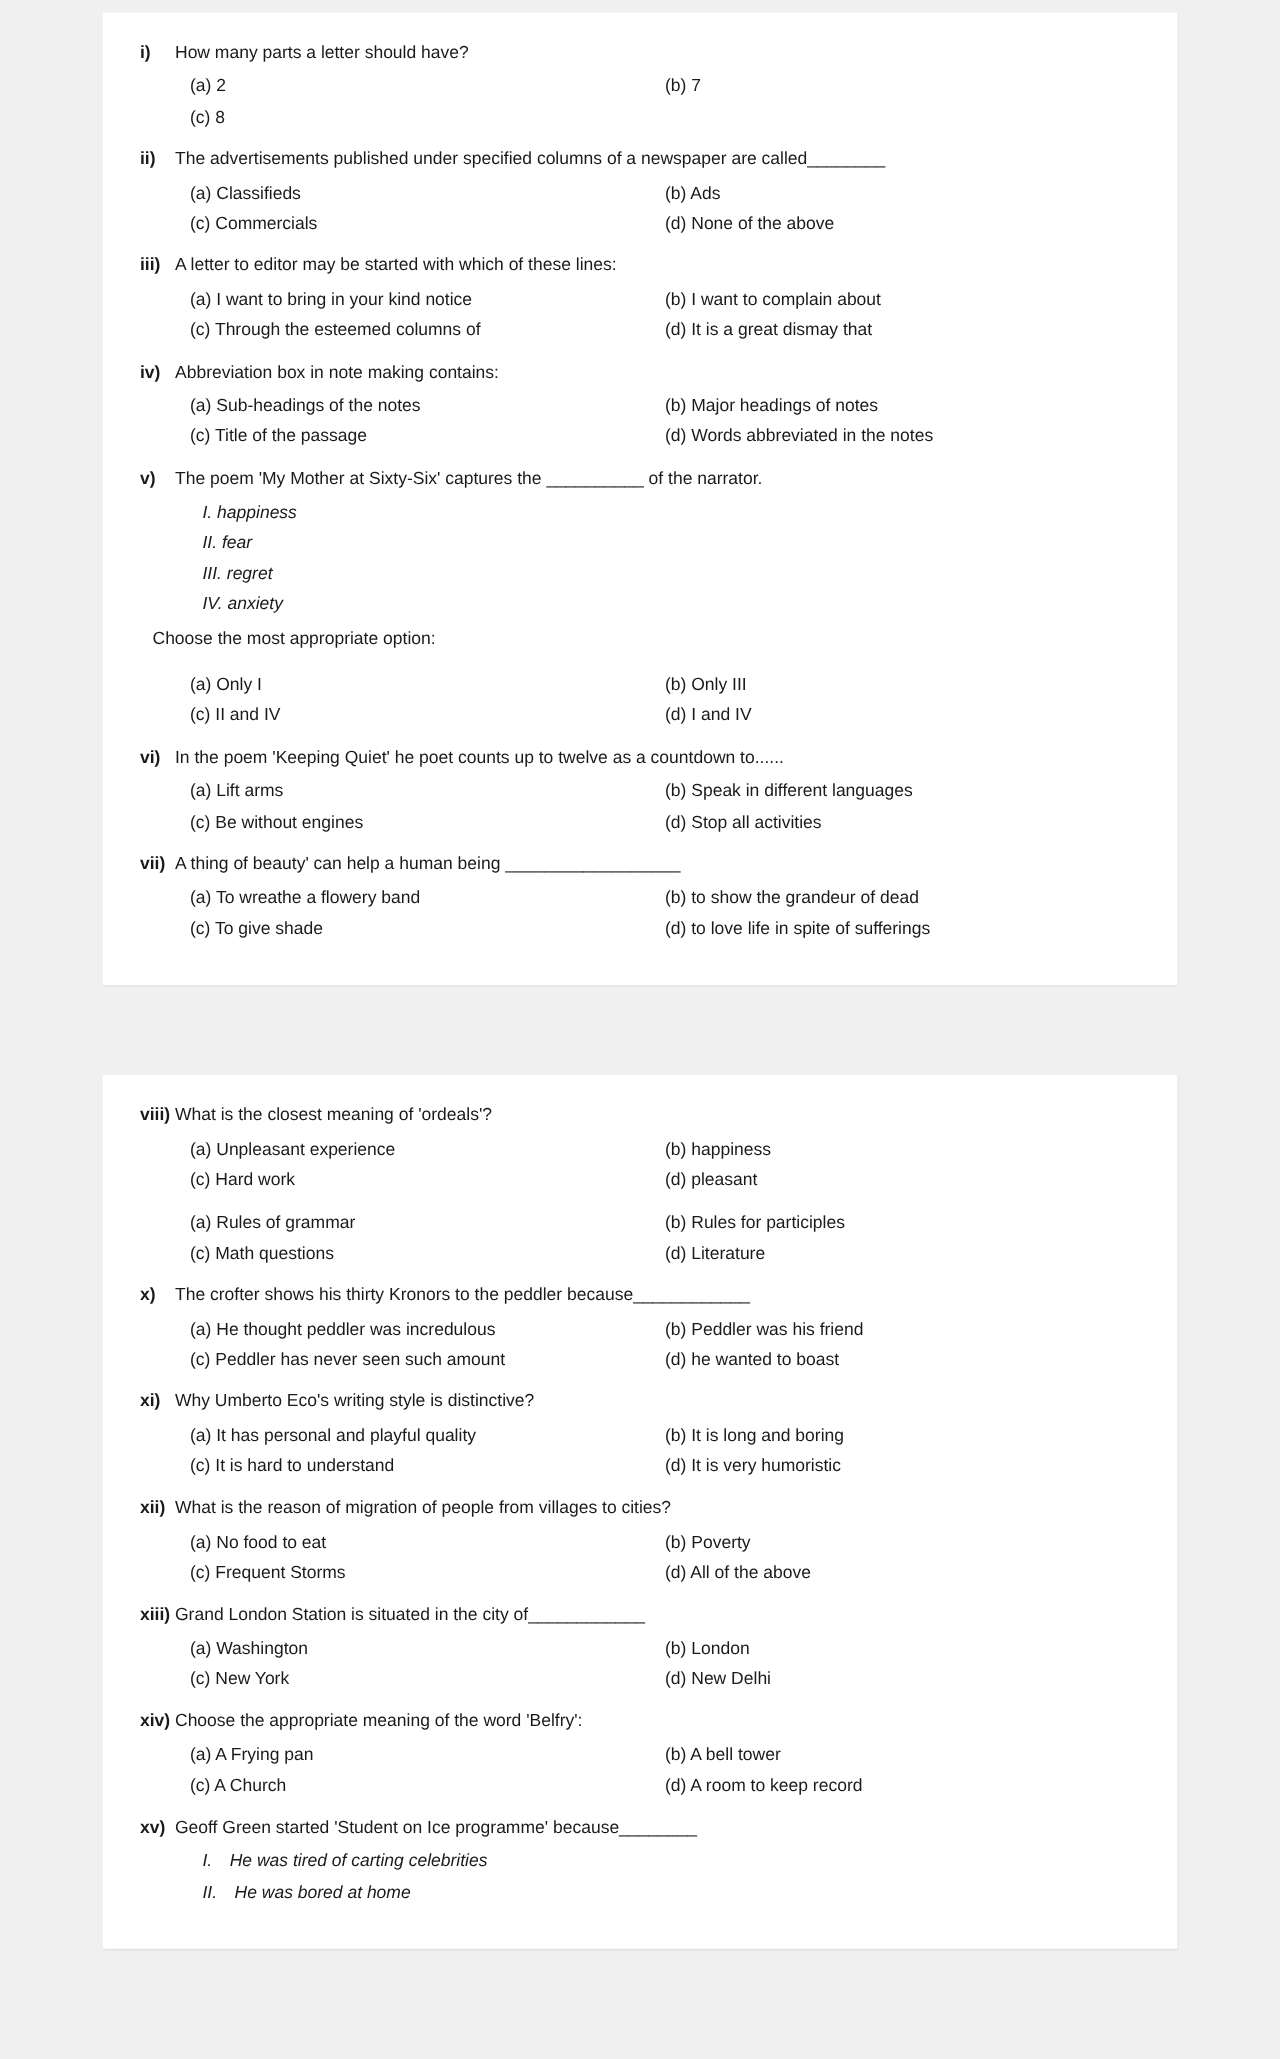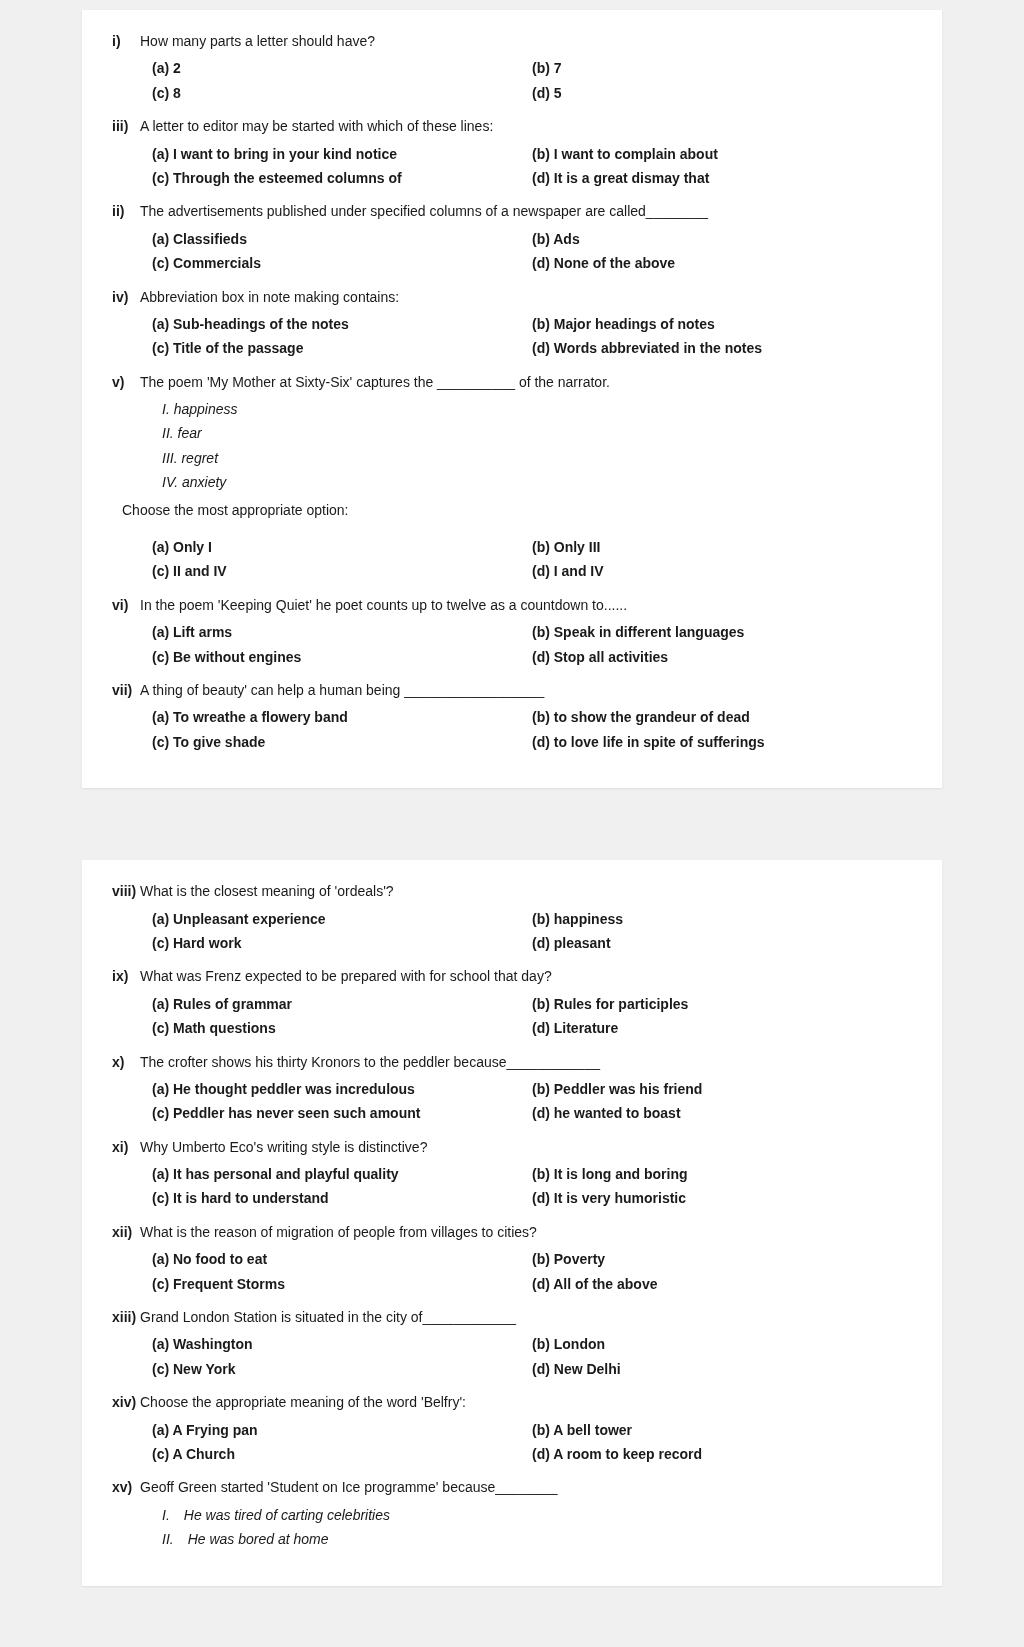--- a/index.html
+++ b/index.html
@@ -51,21 +51,20 @@
       flex: 1;
     }
     .options-grid {
       display: grid;
       grid-template-columns: 1fr 1fr;
       margin-left: 40px;
       margin-top: 2px;
     }
     .option {
       padding: 1px 0;
-      font-weight: bold;
     }
     .list-options {
       margin-left: 50px;
       margin-top: 2px;
     }
     .list-options .list-item {
       padding: 1px 0;
       font-style: italic;
     }
     .choose-line {
@@ -83,47 +82,46 @@
 
     <div class="question-block">
       <div class="question-line">
         <span class="q-num">i)</span>
         <span class="q-text">How many parts a letter should have?</span>
       </div>
       <div class="options-grid">
         <span class="option">(a) 2</span>
         <span class="option">(b) 7</span>
         <span class="option">(c) 8</span>
-        <span class="option">(d) 5</span>
+      </div>
+    </div>
+
+    <div class="question-block">
+      <div class="question-line">
+        <span class="q-num">ii)</span>
+        <span class="q-text">The advertisements published under specified columns of a newspaper are called________</span>
+      </div>
+      <div class="options-grid">
+        <span class="option">(a) Classifieds</span>
+        <span class="option">(b) Ads</span>
+        <span class="option">(c) Commercials</span>
+        <span class="option">(d) None of the above</span>
       </div>
     </div>
 
     <div class="question-block">
       <div class="question-line">
         <span class="q-num">iii)</span>
         <span class="q-text">A letter to editor may be started with which of these lines:</span>
       </div>
       <div class="options-grid">
         <span class="option">(a) I want to bring in your kind notice</span>
         <span class="option">(b) I want to complain about</span>
         <span class="option">(c) Through the esteemed columns of</span>
         <span class="option">(d) It is a great dismay that</span>
-      </div>
-    </div>
-
-    <div class="question-block">
-      <div class="question-line">
-        <span class="q-num">ii)</span>
-        <span class="q-text">The advertisements published under specified columns of a newspaper are called________</span>
-      </div>
-      <div class="options-grid">
-        <span class="option">(a) Classifieds</span>
-        <span class="option">(b) Ads</span>
-        <span class="option">(c) Commercials</span>
-        <span class="option">(d) None of the above</span>
       </div>
     </div>
 
     <div class="question-block">
       <div class="question-line">
         <span class="q-num">iv)</span>
         <span class="q-text">Abbreviation box in note making contains:</span>
       </div>
       <div class="options-grid">
         <span class="option">(a) Sub-headings of the notes</span>
@@ -192,24 +190,20 @@
       </div>
       <div class="options-grid">
         <span class="option">(a) Unpleasant experience</span>
         <span class="option">(b) happiness</span>
         <span class="option">(c) Hard work</span>
         <span class="option">(d) pleasant</span>
       </div>
     </div>
 
     <div class="question-block">
-      <div class="question-line">
-        <span class="q-num">ix)</span>
-        <span class="q-text">What was Frenz expected to be prepared with for school that day?</span>
-      </div>
       <div class="options-grid">
         <span class="option">(a) Rules of grammar</span>
         <span class="option">(b) Rules for participles</span>
         <span class="option">(c) Math questions</span>
         <span class="option">(d) Literature</span>
       </div>
     </div>
 
     <div class="question-block">
       <div class="question-line">

